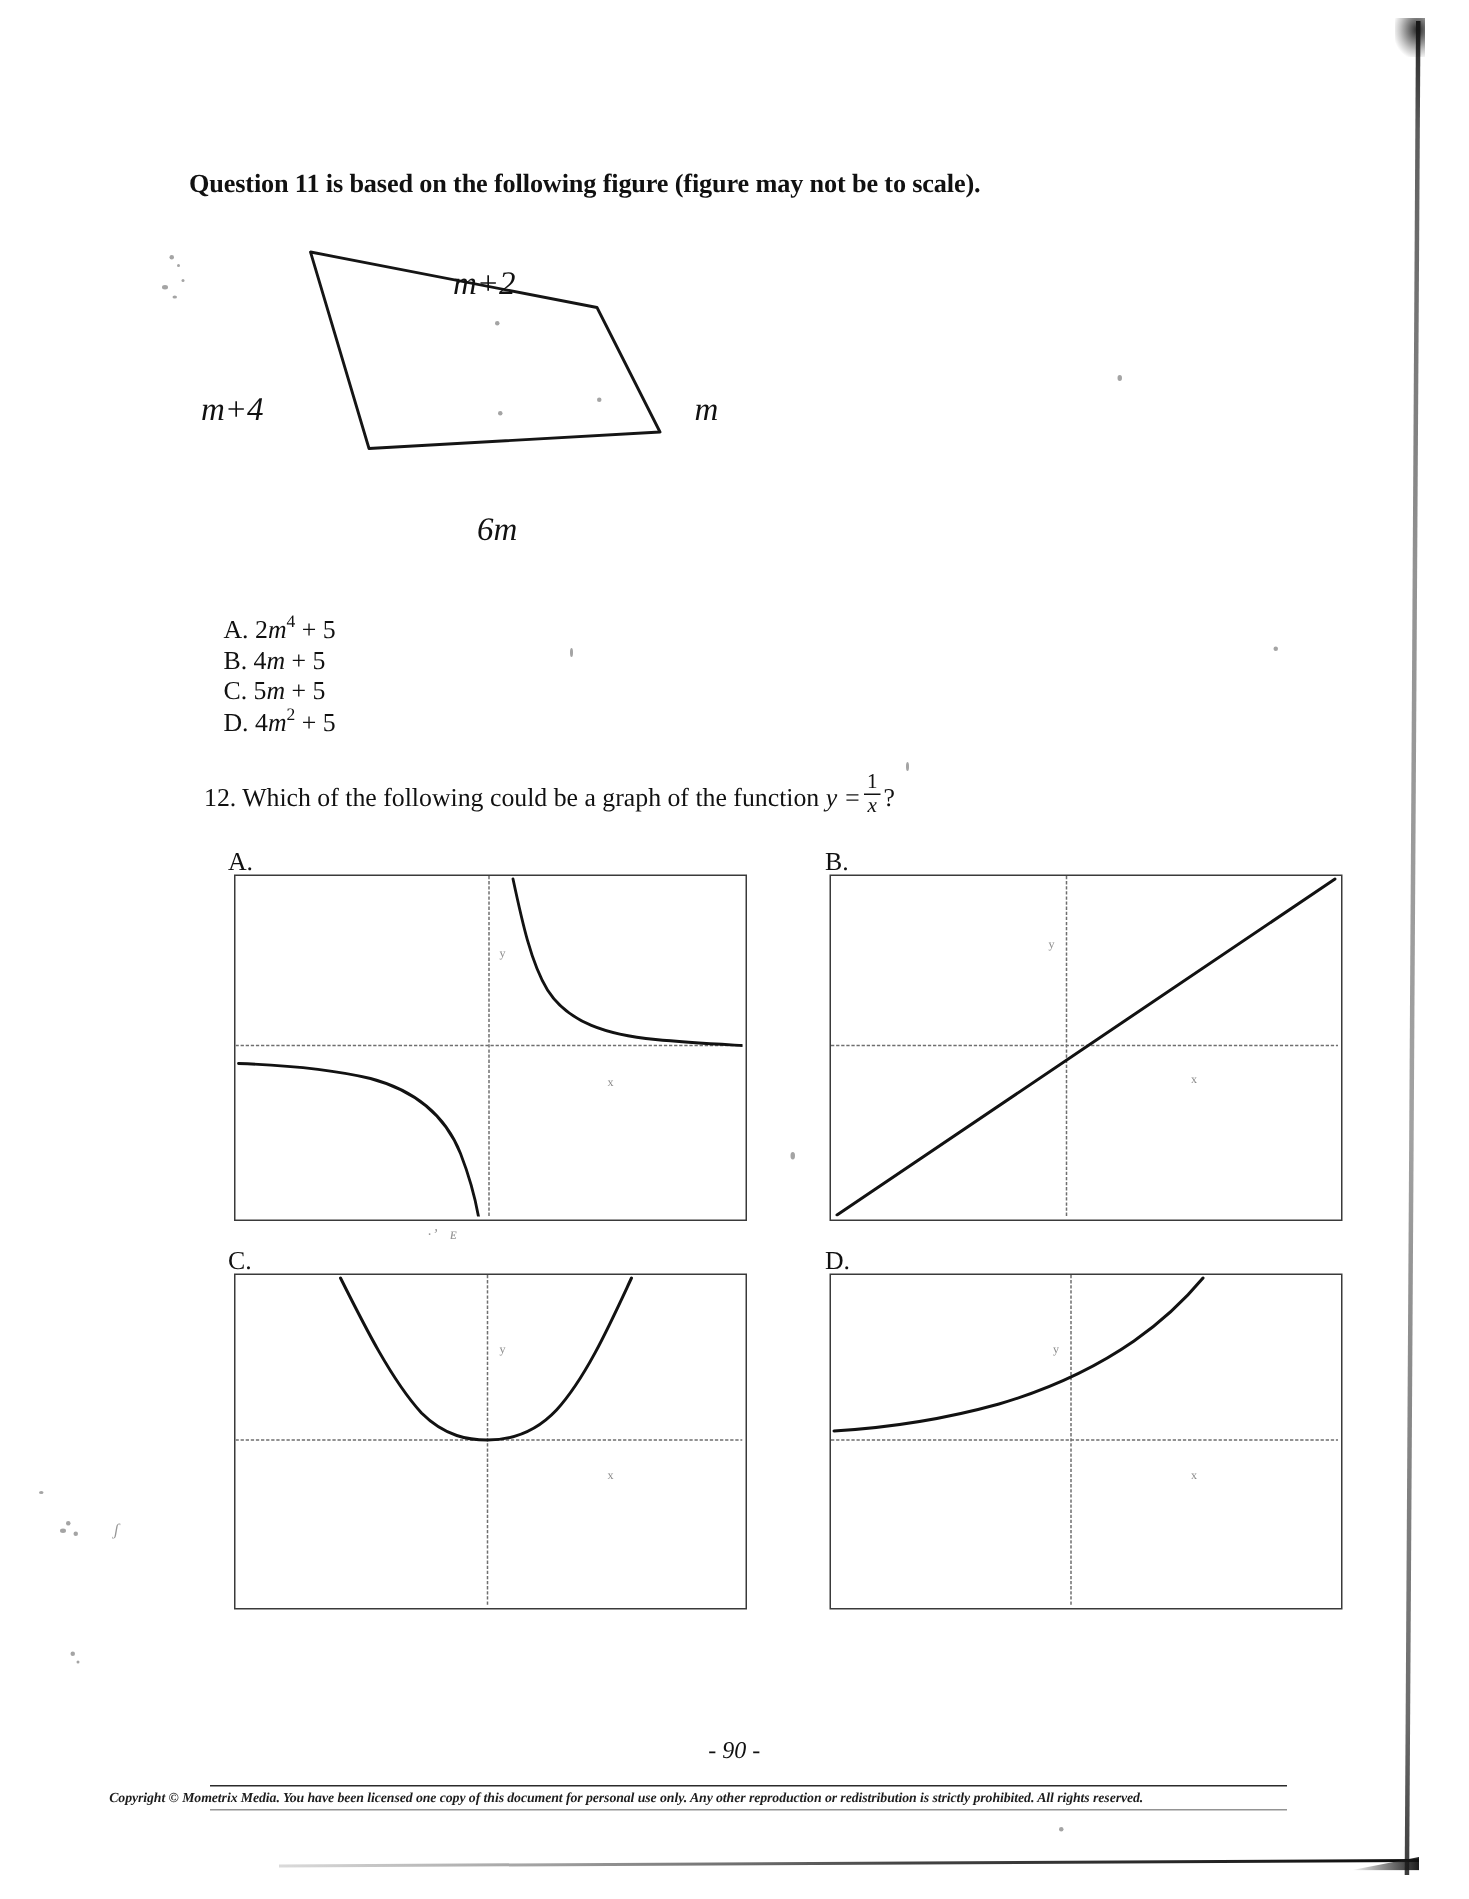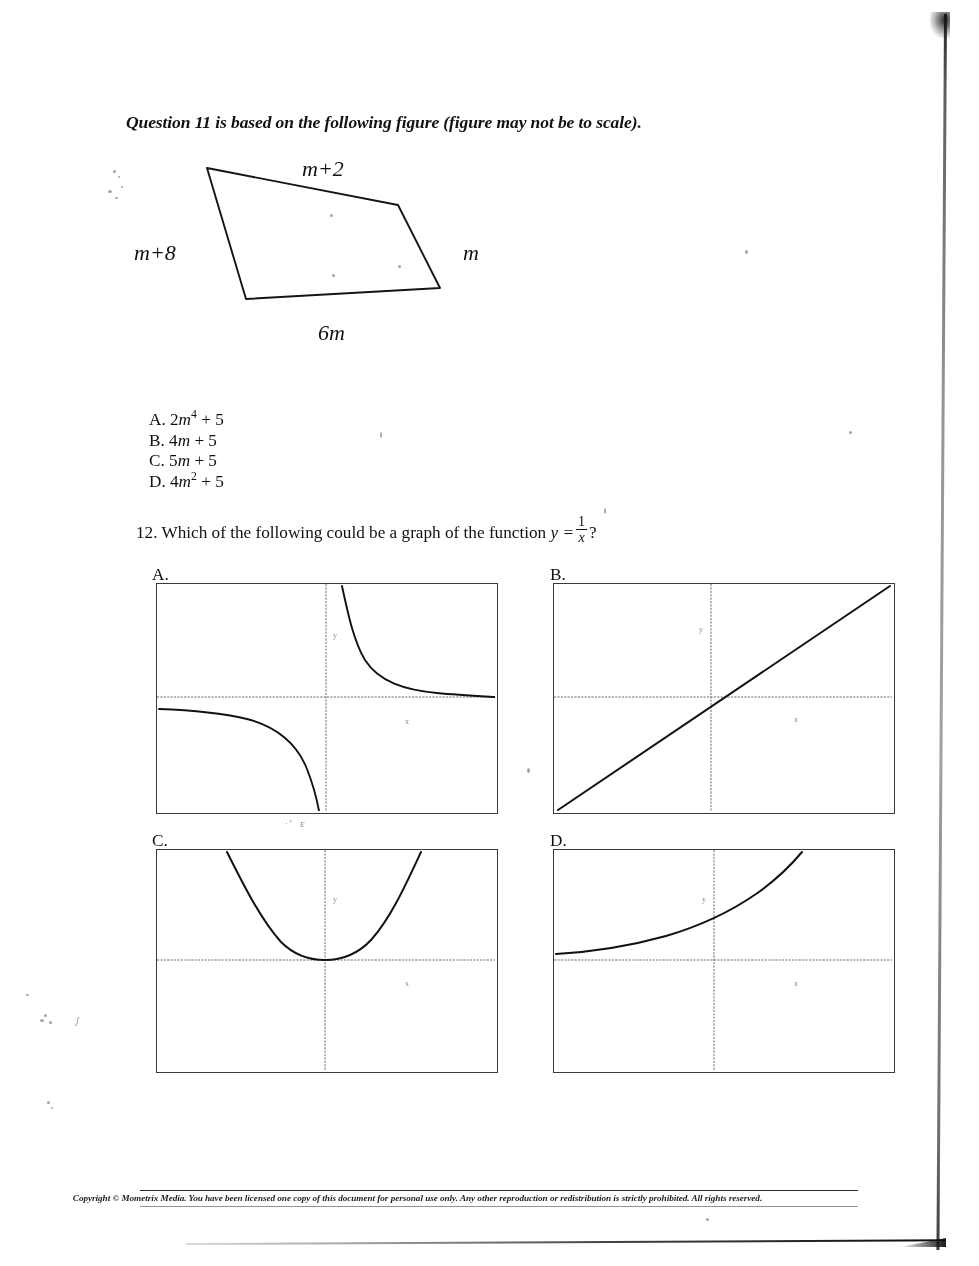--- a/index.html
+++ b/index.html
@@ -79,29 +79,29 @@
     font-style: italic;
   }
 
   
   .q-intro {
     position: absolute;
     left: 126px;
     top: 112px;
     font-size: 17.5px;
     font-weight: bold;
-    font-style: italic;
     letter-spacing: -0.1px;
   }
 
   .fig-label {
     position: absolute;
     font-style: italic;
     font-size: 22px;
     font-family: "Liberation Serif", serif;
+    margin-top: 20px;
   }
 
   .q11-body {
     position: absolute;
     left: 124px;
     top: 367px;
     width: 740px;
     font-size: 17.2px;
     line-height: 22px;
   }
@@ -223,21 +223,21 @@
   <div class="smudge" style="left:300px;top:817px;font-size:11px;">ᴇ </div>
 
   <div class="q-intro">Question 11 is based on the following figure (figure may not be to scale).</div>
 
   <div style="position:absolute;left:150px;top:150px;width:340px;height:180px;">
     <svg width="340" height="180" viewBox="0 0 340 180">
       <polygon points="57,18 248,55 290,138 96,149" fill="none" stroke="#151515" stroke-width="1.9" stroke-linejoin="round"></polygon>
     </svg>
   </div>
   <div class="fig-label" style="left:302px;top:156px;">m+2</div>
-  <div class="fig-label" style="left:134px;top:240px;">m+8</div>
+  <div class="fig-label" style="left:134px;top:240px;">m+4</div>
   <div class="fig-label" style="left:463px;top:240px;">m</div>
   <div class="fig-label" style="left:318px;top:320px;">6m</div>
 
   <div class="q11-body">
   </div>
 
   <div class="choices">
     <div class="row">
       <span>A.</span>
       <span>2</span><span class="mvar">m</span><sup class="exp">4</sup>
@@ -302,17 +302,18 @@
   <div class="graphbox" style="left:553px;top:849px;width:340px;height:222px;">
     <svg width="338" height="220" viewBox="0 0 338 220">
       <line x1="0" y1="110" x2="338" y2="110" stroke="#6f6f6f" stroke-width="1" stroke-dasharray="2.2 1.2"></line>
       <line x1="160" y1="0" x2="160" y2="220" stroke="#6f6f6f" stroke-width="1" stroke-dasharray="2.2 1.2"></line>
       <path d="M 2 104 C 36 102, 76 96, 112 86 C 146 76, 176 62, 202 44 C 222 30, 238 14, 248 2" fill="none" stroke="#121212" stroke-width="2" stroke-linecap="round"></path>
       <text x="148" y="52" font-family="Liberation Serif, serif" font-size="8" fill="#8a8a8a">y</text>
       <text x="240" y="136" font-family="Liberation Serif, serif" font-size="8" fill="#8a8a8a">x</text>
     </svg>
   </div>
 
+  <div class="page-number">- 90 -</div>
   <div class="footer-rule"></div>
   <div class="footer-rule2"></div>
   <div class="copyright">Copyright © Mometrix Media. You have been licensed one copy of this document for personal use only. Any other reproduction or redistribution is strictly prohibited. All rights reserved.</div>
 
 </div>
 
 </body></html>

